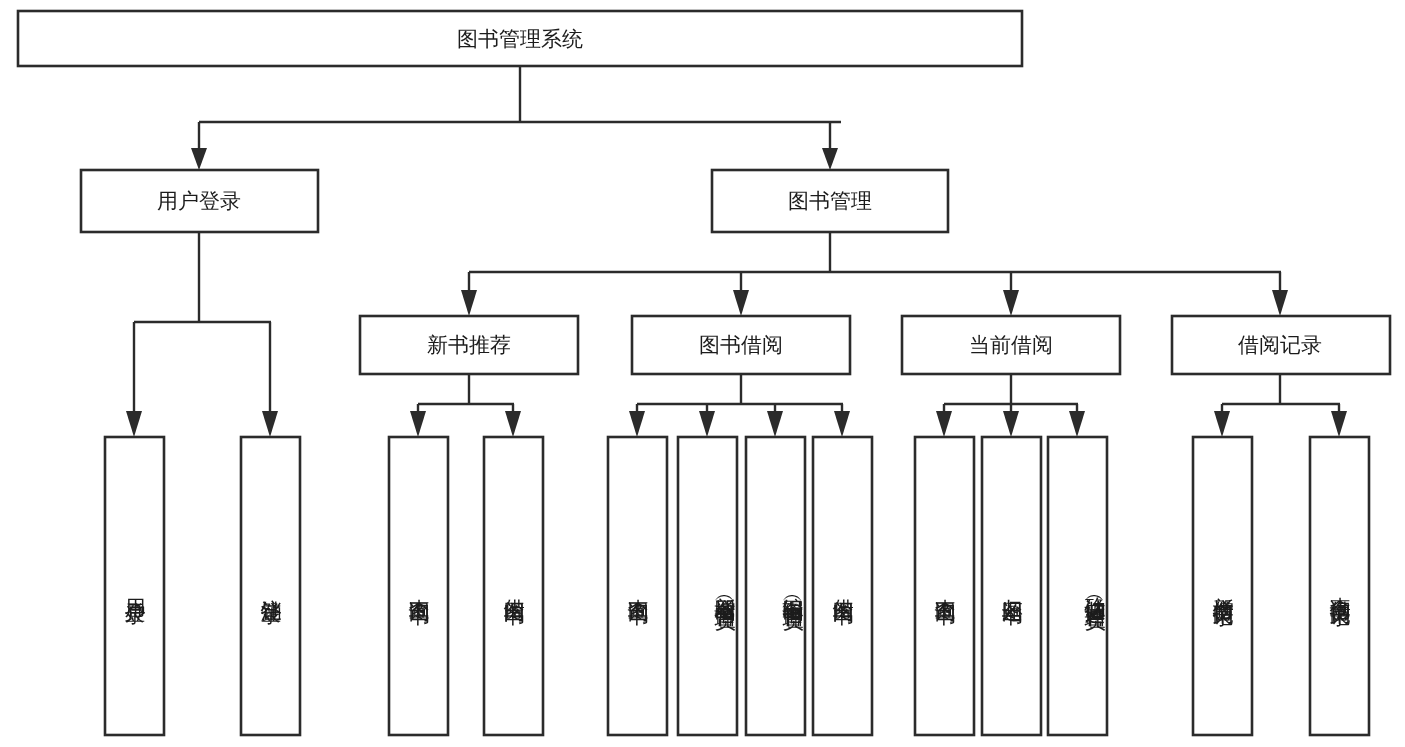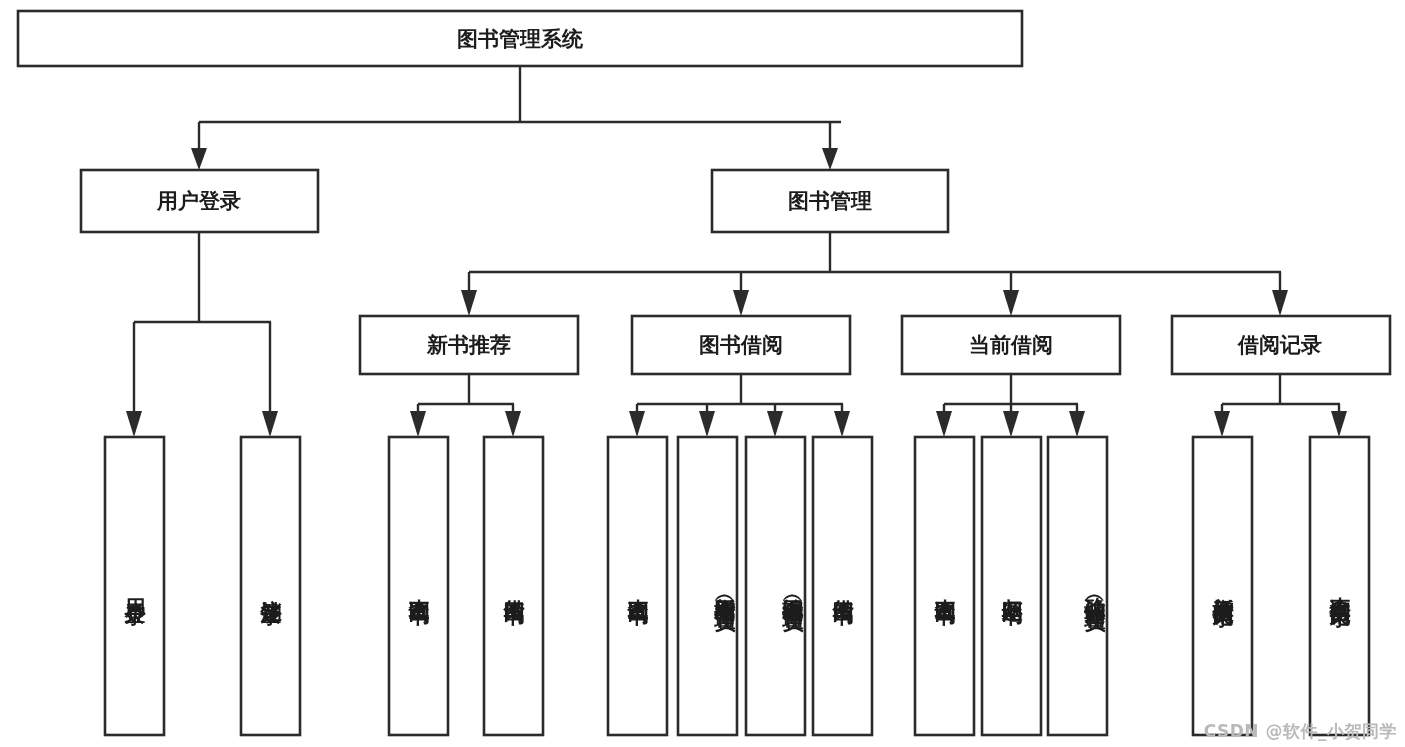--- a/index.html
+++ b/index.html
@@ -12,21 +12,20 @@
     width: 1405px;
     height: 747px;
     font-family: "DejaVu Sans", "Liberation Sans", sans-serif;
     overflow: hidden;
   }
   #diagram-root {
     position: relative;
     width: 1405px;
     height: 747px;
     background: #ffffff;
-    font-weight: bold;
   }
   svg.diagram-canvas {
     position: absolute;
     left: 0;
     top: 0;
     width: 1405px;
     height: 747px;
     display: block;
   }
   .node-box {
@@ -210,15 +209,14 @@
   <div class="node-label-v" style="left:746px; top:437px; width:59px; height:298px; align-items:flex-start; padding-top:6px; box-sizing:border-box;">编辑图书（管理员）</div>
   <div class="node-label-v" style="left:813px; top:437px; width:59px; height:298px;">借阅图书</div>
 
   <div class="node-label-v" style="left:915px; top:437px; width:59px; height:298px;">查询图书</div>
   <div class="node-label-v" style="left:982px; top:437px; width:59px; height:298px;">归还图书</div>
   <div class="node-label-v" style="left:1048px; top:437px; width:59px; height:298px; align-items:flex-start; padding-top:6px; box-sizing:border-box;">确认归还（管理员）</div>
 
   <div class="node-label-v" style="left:1193px; top:437px; width:59px; height:298px;">新增借阅记录</div>
   <div class="node-label-v" style="left:1310px; top:437px; width:59px; height:298px;">查询借阅记录</div>
 
-  <div class="watermark">CSDN @软件_小贺同学</div>
 
 </div>
 
 </body></html>

